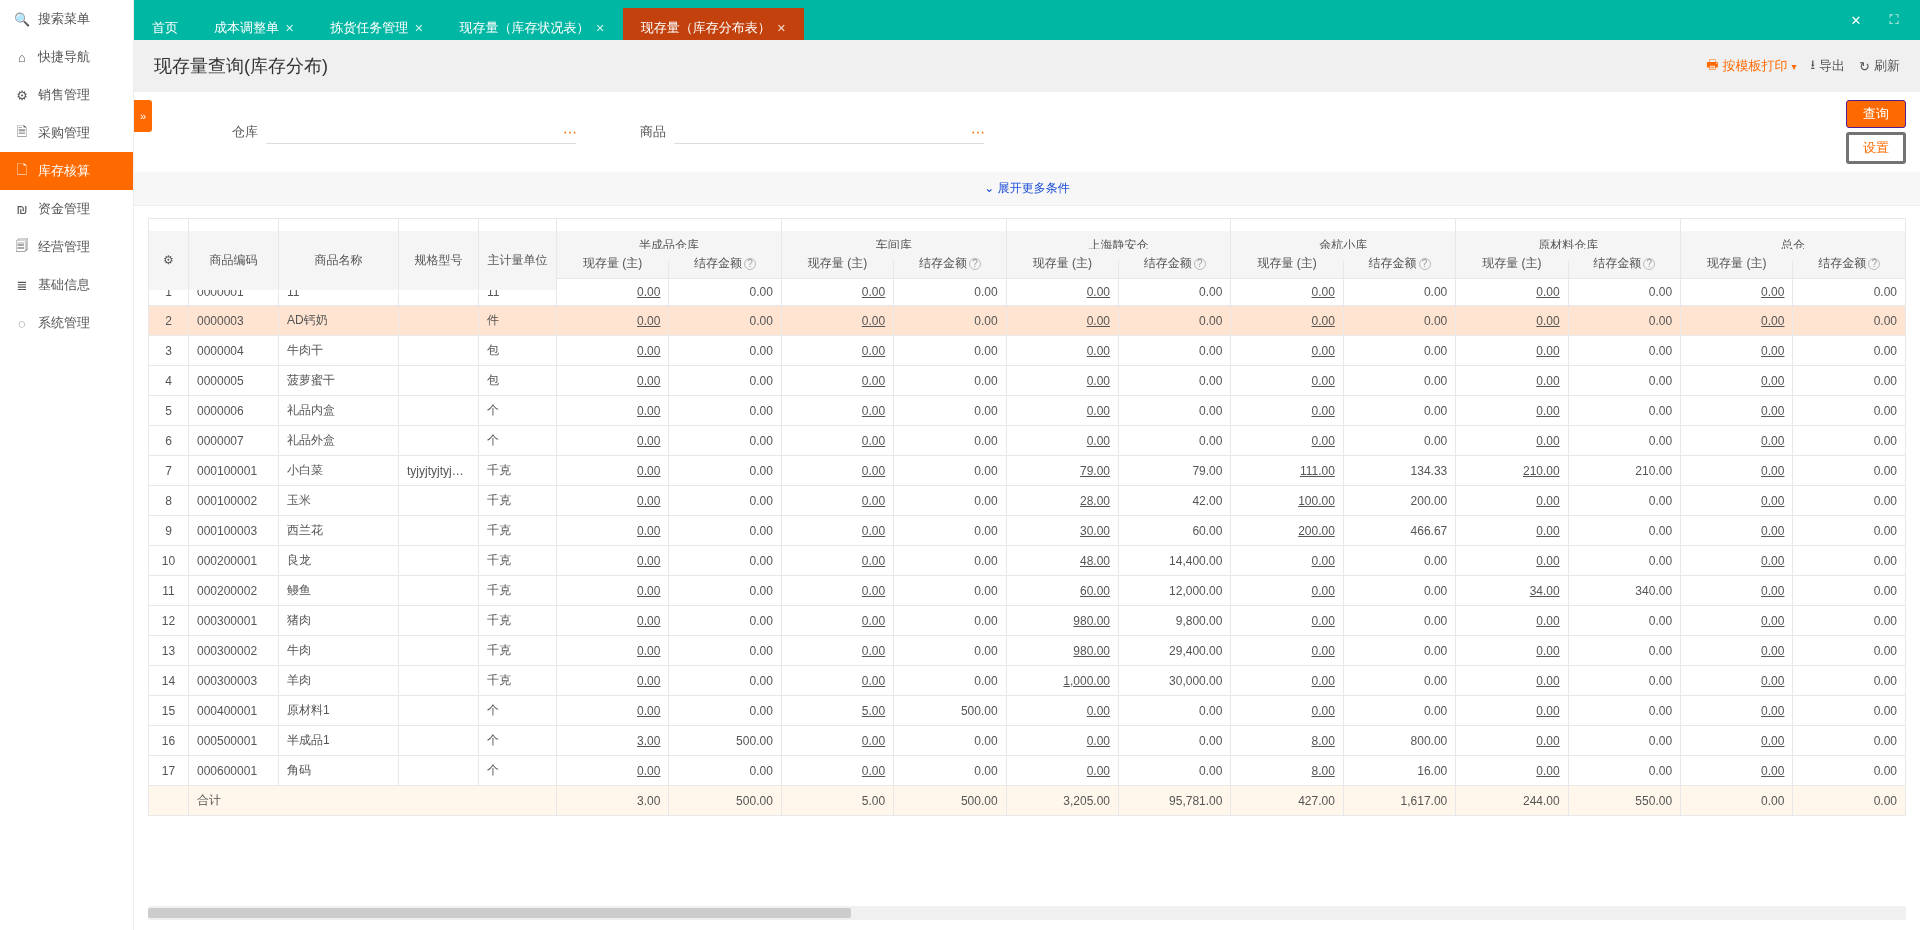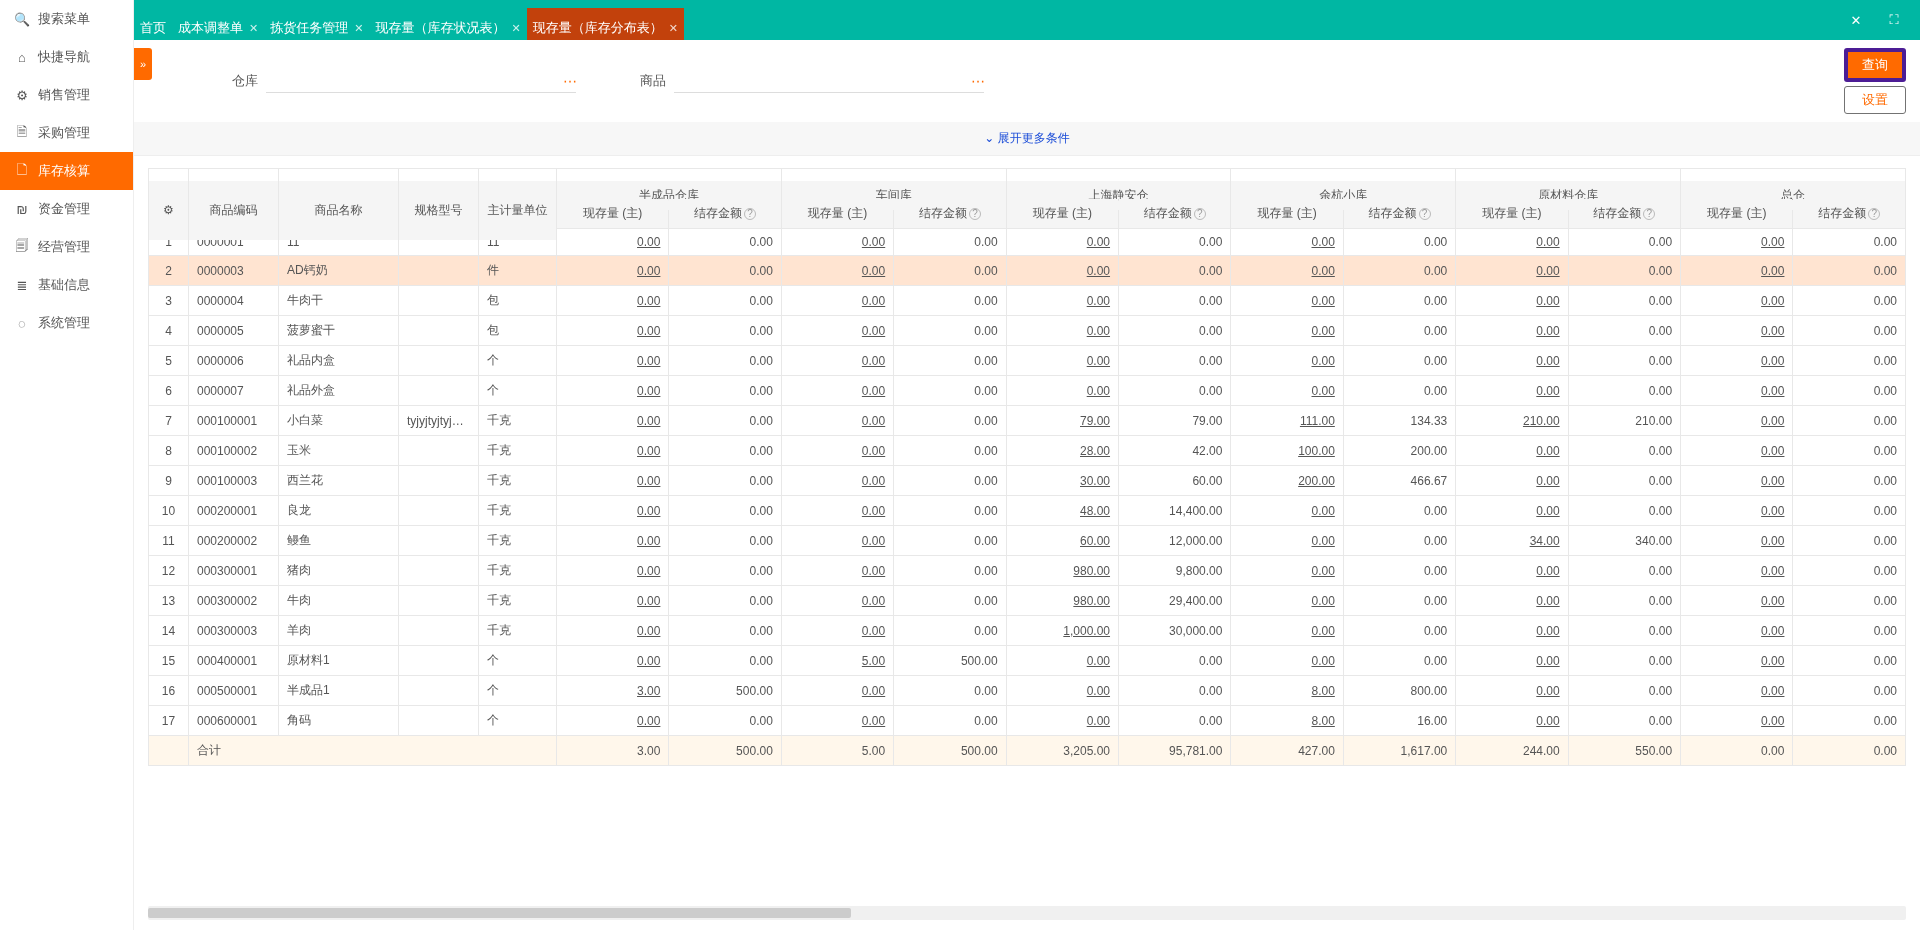--- a/index.html
+++ b/index.html
@@ -6,21 +6,21 @@
 body { font-family: "Microsoft YaHei", Arial, sans-serif; font-size: 13px; color: #333; background: #fff; overflow: hidden; }
 
 .app { display: flex; height: 100vh; }
 .sidebar { width: 134px; background: #fff; border-right: 1px solid #eee; flex-shrink: 0; }
 .sidebar-item { display: flex; align-items: center; padding: 10px 14px; cursor: pointer; color: #555; gap: 8px; }
 .sidebar-item.active { background: #ff6a00; color: #fff; }
 .sidebar-item .icon { width: 16px; height: 16px; display: inline-flex; align-items: center; justify-content: center; }
 
 .main { flex: 1; display: flex; flex-direction: column; overflow: hidden; }
 .tabs-bar { background: #00b7a3; display: flex; align-items: center; height: 40px; color: #fff; }
-.tab { padding: 0 6px; height: 40px; display: flex; align-items: center; gap: 6px; cursor: pointer; font-size: 13px; margin-top: 16px; }
+.tab { padding: 0 18px; height: 40px; display: flex; align-items: center; gap: 6px; cursor: pointer; font-size: 13px; margin-top: 16px; }
 .tab.active { background: #c2410c; }
 .tab-close { font-size: 11px; opacity: 0.8; }
 .tabs-right { margin-left: auto; display: flex; align-items: center; gap: 10px; padding-right: 12px; }
 .tabs-right-btn { width: 28px; height: 28px; display: flex; align-items: center; justify-content: center; cursor: pointer; }
 
 .page-header { background: #f0f0f0; padding: 14px 20px; display: flex; align-items: center; justify-content: space-between; }
 .page-title { font-size: 18px; color: #333; font-weight: 400; }
 .header-actions { display: flex; align-items: center; gap: 14px; font-size: 13px; }
 .header-action { display: flex; align-items: center; gap: 4px; cursor: pointer; color: #555; }
 .header-action.orange { color: #ff6a00; }
@@ -31,22 +31,22 @@
 .filter-field { display: flex; align-items: center; gap: 8px; }
 .filter-label { width: 80px; text-align: right; color: #555; }
 .filter-input { width: 310px; border: none; border-bottom: 1px solid #ddd; padding: 4px 0; background: transparent; position: relative; }
 .filter-input-wrap { position: relative; width: 310px; }
 .filter-more-icon { position: absolute; right: 0; top: 4px; color: #ff6a00; font-size: 14px; cursor: pointer; letter-spacing: -1px; }
 .filter-select { width: 340px; border: none; border-bottom: 1px solid #ddd; padding: 4px 0; background: transparent; position: relative; }
 .filter-select-wrap { position: relative; width: 340px; }
 .filter-chevron { position: absolute; right: 4px; top: 4px; color: #ff6a00; }
 .filter-btns { display: flex; flex-direction: column; gap: 4px; margin-left: auto; }
 .btn { padding: 4px 14px; border-radius: 3px; cursor: pointer; font-size: 13px; text-align: center; }
-.btn-primary { background: #ff6a00; color: #fff; border: 4px solid #4c1d95; }
-.btn-outline { background: #fff; color: #ff6a00; border: 1px solid #737373; }
+.btn-primary { background: #ff6a00; color: #fff; border: 1px solid #4c1d95; }
+.btn-outline { background: #fff; color: #ff6a00; border: 3px solid #737373; }
 .expand-more { text-align: center; padding: 8px 0; background: #f7f7f7; color: #1d4ed8; font-size: 12px; cursor: pointer; margin: 8px -14px -8px -14px; }
 
 .table-container { flex: 1; overflow: auto; padding: 12px 14px 0 14px; }
 .data-table { border-collapse: collapse; width: 100%; table-layout: fixed; }
 .data-table th, .data-table td { border: 1px solid #e8e8e8; padding: 6px 8px; font-size: 12px; white-space: nowrap; overflow: hidden; text-overflow: ellipsis; }
 .data-table thead th { background: #f5f5f5; font-weight: normal; color: #555; text-align: center; position: sticky; }
 .data-table thead tr:first-child th { top: 12px; }
 .data-table tbody td { color: #555; }
 .data-table tbody tr.highlighted { background: #ffe4d1; }
 .num-underline { text-decoration: underline; cursor: pointer; }
@@ -131,20 +131,38 @@
             <span>现存量（库存分布表）</span>
             <span class="tab-close">✕</span>
           </div>
         </div>
       <div class="tabs-right">
         <div class="tabs-right-btn">✕</div>
         <div class="tabs-right-btn">⛶</div>
       </div>
     </div>
 
+    <div class="page-header">
+      <div class="page-title">现存量查询(库存分布)</div>
+      <div class="header-actions">
+        <div class="header-action orange">
+          <span>🖶</span>
+          <span>按模板打印</span>
+          <span style="font-size:10px;">▾</span>
+        </div>
+        <div class="header-action">
+          <span>⭳</span>
+          <span>导出</span>
+        </div>
+        <div class="header-action">
+          <span>↻</span>
+          <span>刷新</span>
+        </div>
+      </div>
+    </div>
 
     <div class="filter-bar">
       <div class="filter-collapse">»</div>
       <div class="filter-row">
         <div class="filter-field">
           <div class="filter-label">仓库</div>
           <div class="filter-input-wrap">
             <input class="filter-input" style="">
             <span class="filter-more-icon">⋯</span>
           </div>

